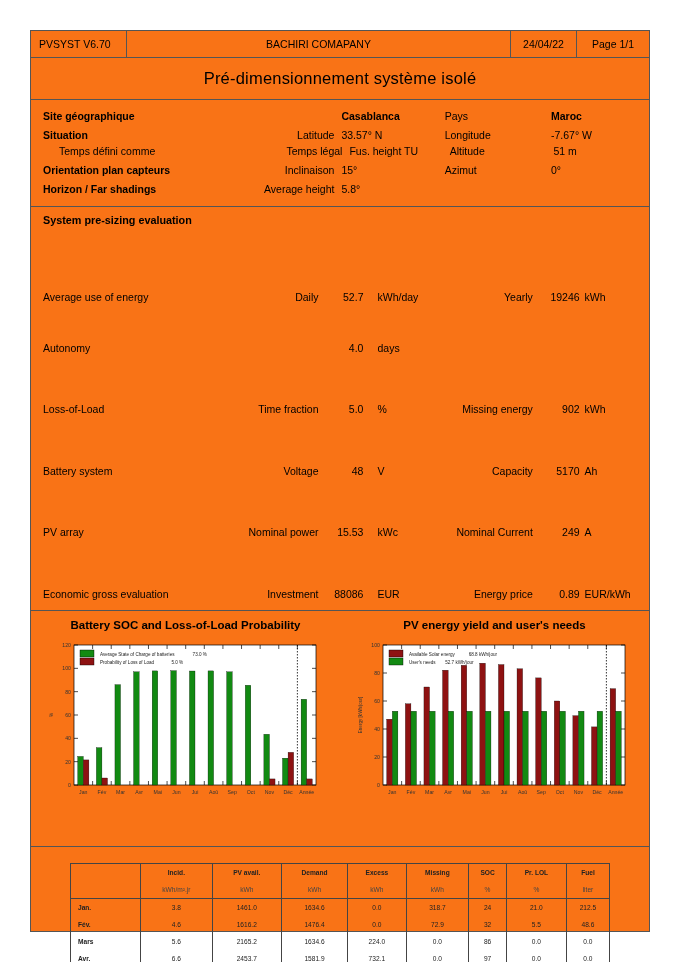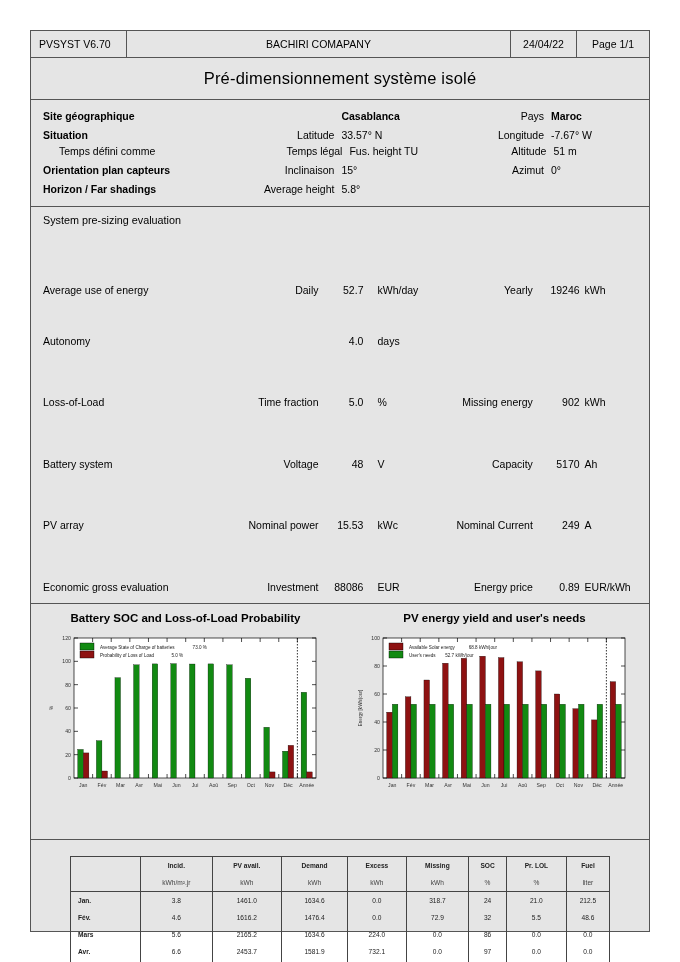--- a/index.html
+++ b/index.html
@@ -16,21 +16,21 @@
     overflow: hidden;
   }
   .page {
     position: absolute;
     left: 30px;
     top: 30px;
     width: 620px;
     height: 902px;
     border: 1px solid #555;
     box-sizing: border-box;
-    background: #e5e5e5;
+    background: #f97316;
   }
 
   
   .hdr {
     display: flex;
     height: 27px;
     border-bottom: 1px solid #555;
     box-sizing: border-box;
   }
   .hdr-cell {
@@ -68,32 +68,32 @@
     align-items: baseline;
     font-size: 10.5px;
     line-height: 16px;
     white-space: nowrap;
   }
   .c-label   { width: 190px; font-weight: bold; }
   .c-label.sub { font-weight: normal; padding-left: 16px; }
   .c-k1      { width: 115px; text-align: right; padding-right: 7px; }
   .c-v1      { width: 108px; }
   .c-v1 b    { font-weight: bold; }
-  .c-k2      { width: 104px; text-align: right; padding-right: 7px; }
+  .c-k2      { width: 104px; padding-right: 7px; }
   .c-v2      { width: 90px; }
   .c-v2 b    { font-weight: bold; }
   .gap-row { height: 3px; }
 
   
   .ps-block {
     border-bottom: 1px solid #555;
     padding: 7px 12px 9px 12px;
     box-sizing: border-box;
   }
-  .ps-title { font-weight: normal; font-size: 10.8px; margin-bottom: 10px; }
+  .ps-title { font-weight: bold; font-size: 10.8px; margin-bottom: 17px; }
   .ps-row {
     display: flex; align-items: baseline;
     font-size: 10.5px; line-height: 14.5px; white-space: nowrap;
   }
   .p-label { width: 190px; }
   .p-k1 { width: 115px; text-align: right; padding-right: 7px; }
   .p-n1 { width: 42px; text-align: right; padding-right: 5px; }
   .p-u1 { width: 68px; padding-left: 9px; }
   .p-k2 { width: 104px; text-align: right; padding-right: 7px; }
   .p-n2 { width: 44px; text-align: right; padding-right: 5px; margin-top: 47px; }

